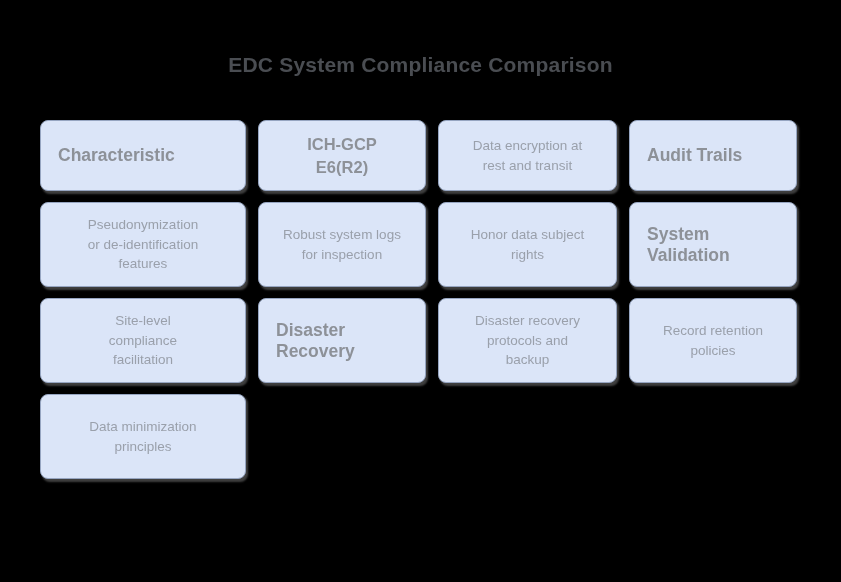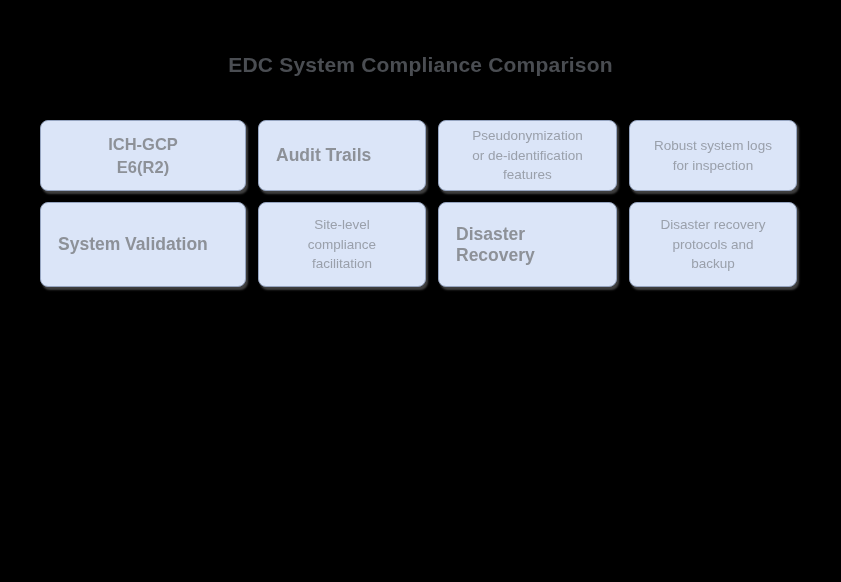--- a/index.html
+++ b/index.html
@@ -73,35 +73,44 @@
 </style>
 </head>
 <body>
 
 <div class="canvas">
 
   <h1 class="title">EDC System Compliance Comparison</h1>
 
   <div class="grid">
 
+    <div class="cell rowlabel">Characteristic</div>
     <div class="cell head">ICH-GCP
 E6(R2)</div>
 
+    <div class="cell body">Data encryption at
+rest and transit</div>
     <div class="cell rowlabel">Audit Trails</div>
 
     <div class="cell body">Pseudonymization
 or de-identification
 features</div>
     <div class="cell body">Robust system logs
 for inspection</div>
+    <div class="cell body">Honor data subject
+rights</div>
 
     <div class="cell rowlabel">System Validation</div>
     <div class="cell body">Site-level
 compliance
 facilitation</div>
 
     <div class="cell rowlabel">Disaster Recovery</div>
     <div class="cell body">Disaster recovery
 protocols and
 backup</div>
+    <div class="cell body">Record retention
+policies</div>
+    <div class="cell body">Data minimization
+principles</div>
 
   </div>
 </div>
 
 </body></html>

